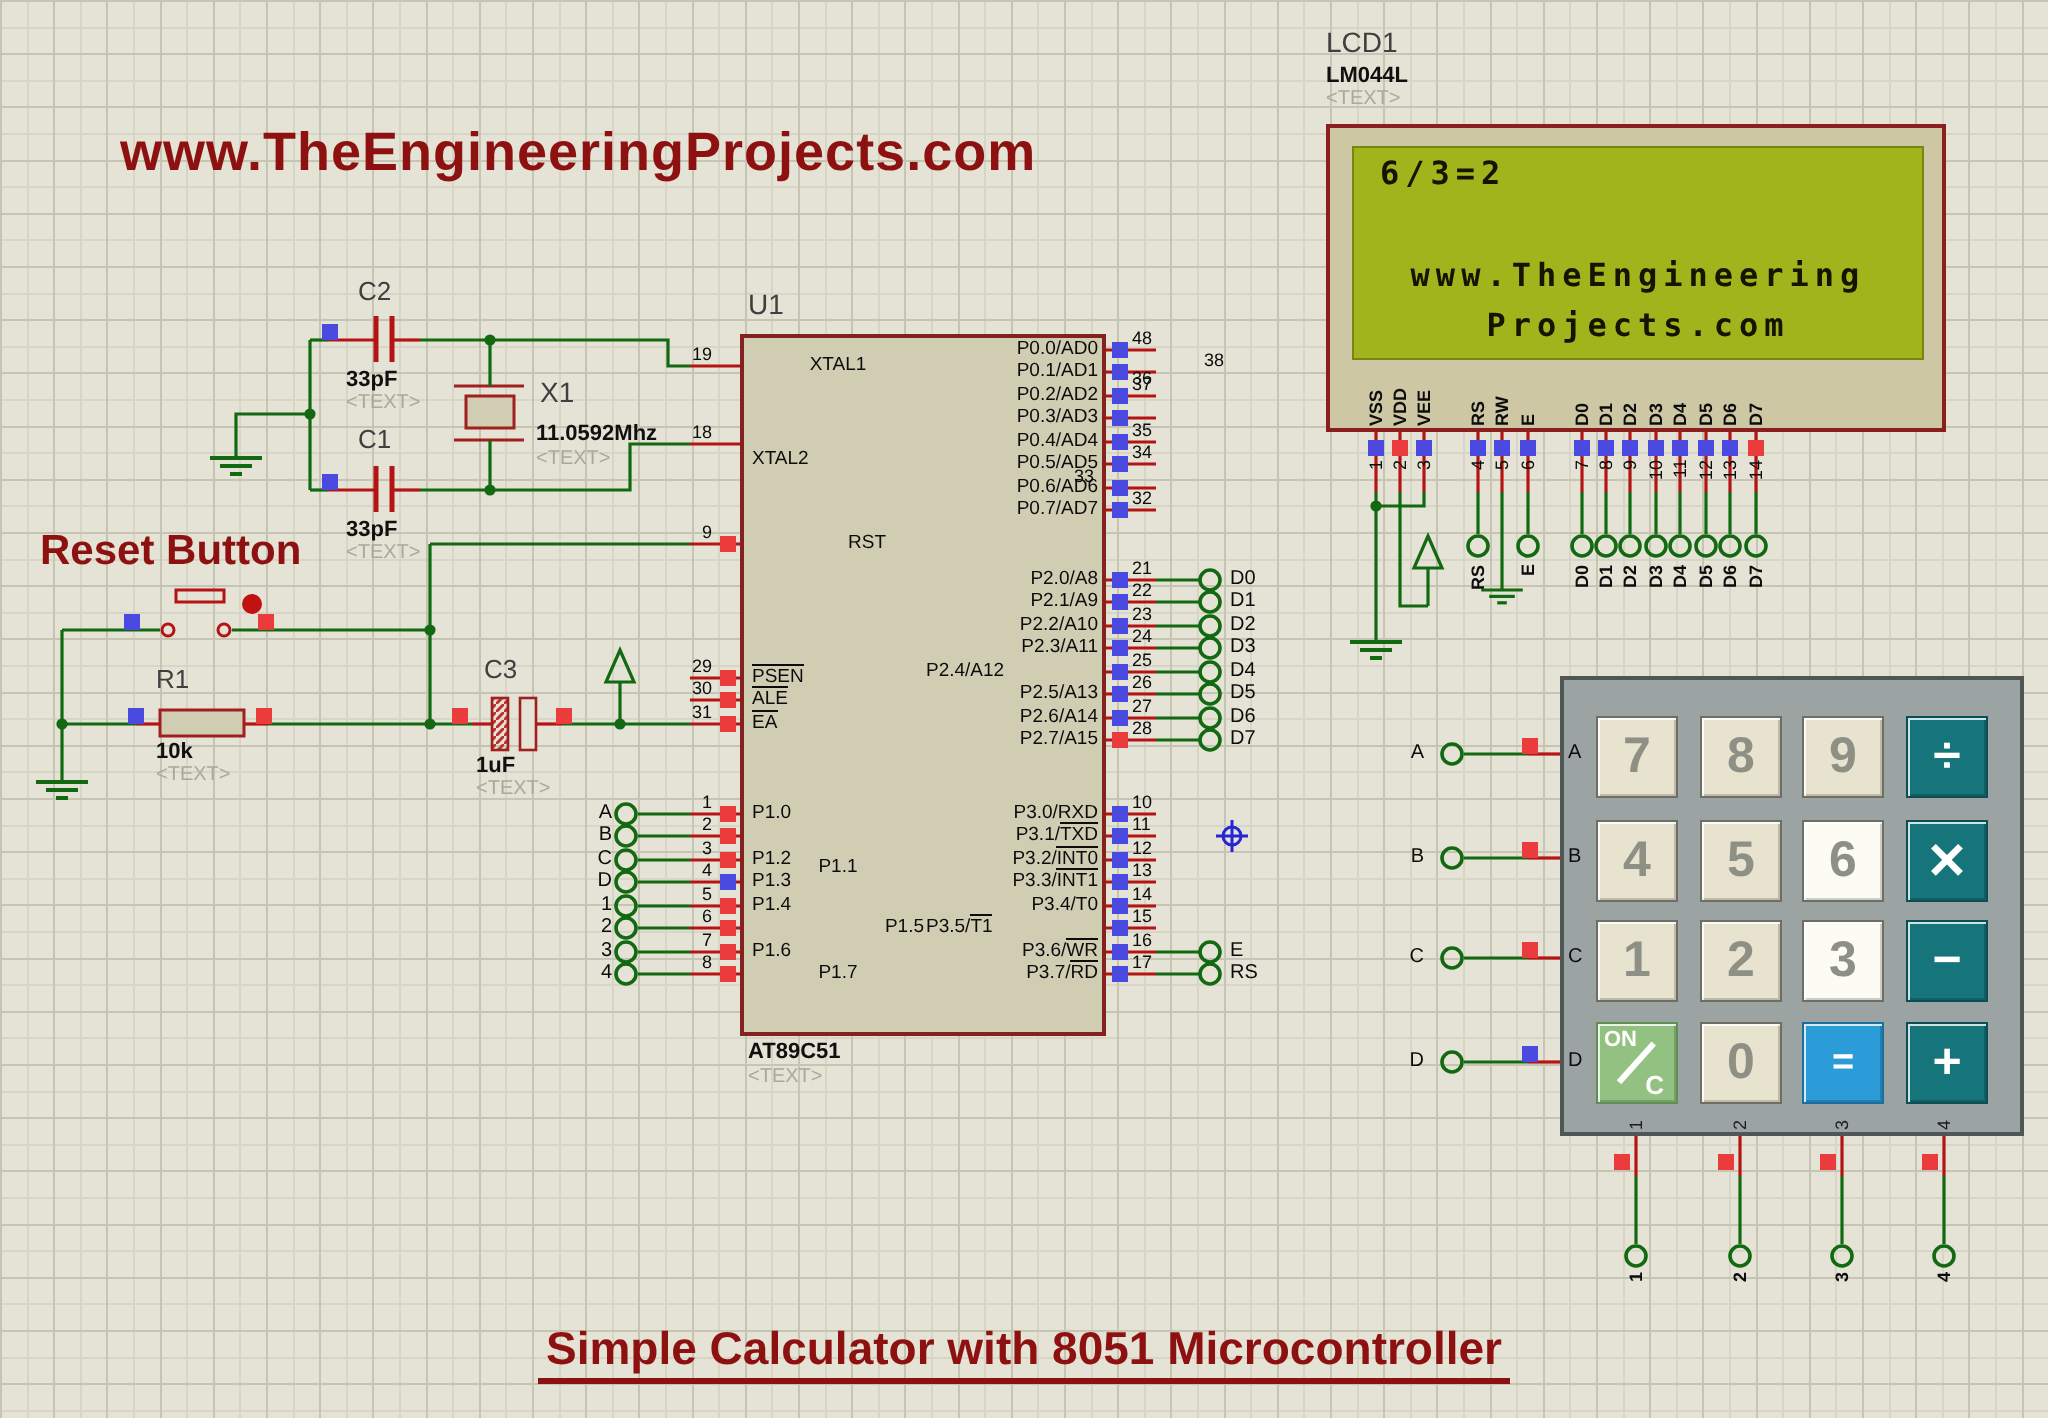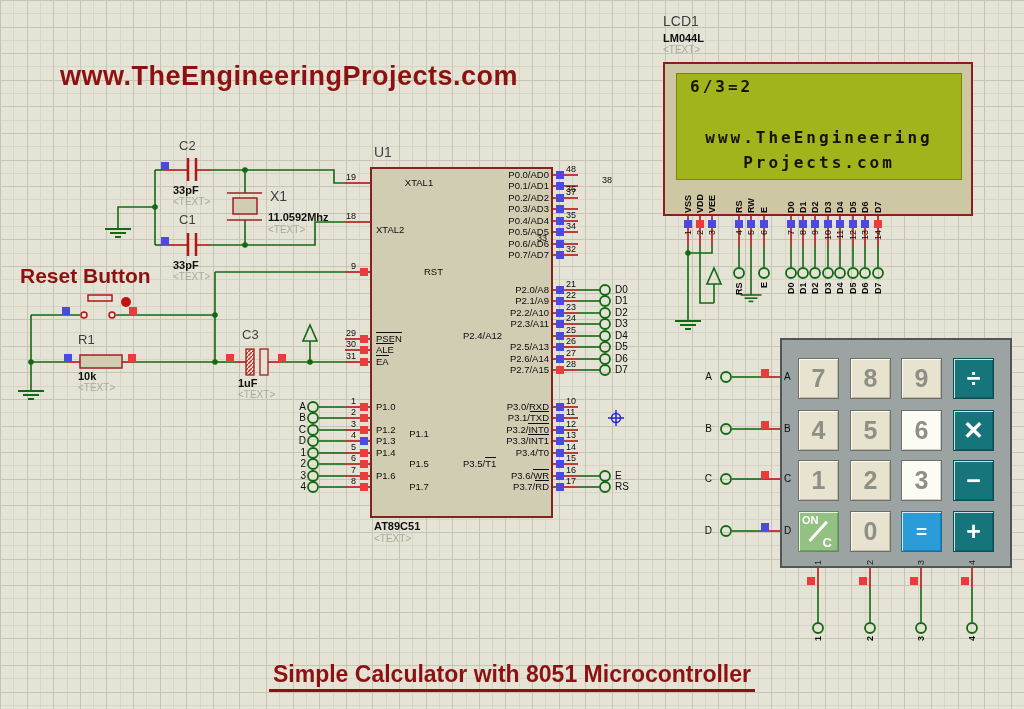--- a/index.html
+++ b/index.html
@@ -417,21 +417,21 @@
     <div class="abs pin-num" style="left: 336px; top: 419px; width: 20px; text-align: right;">3</div>
     <div class="abs pin-name" style="left: 376px; top: 424px; width: 86px; text-align: left;"><span>P1.2</span></div>
     <div class="abs term-label" style="left: 280px; top: 424px; width: 26px; text-align: right;">C</div>
     <div class="abs pin-num" style="left: 336px; top: 430px; width: 20px; text-align: right;">4</div>
     <div class="abs pin-name" style="left: 376px; top: 435px; width: 86px; text-align: left;"><span>P1.3</span></div>
     <div class="abs term-label" style="left: 280px; top: 435px; width: 26px; text-align: right;">D</div>
     <div class="abs pin-num" style="left: 336px; top: 442px; width: 20px; text-align: right;">5</div>
     <div class="abs pin-name" style="left: 376px; top: 447px; width: 86px; text-align: left;"><span>P1.4</span></div>
     <div class="abs term-label" style="left: 280px; top: 447px; width: 26px; text-align: right;">1</div>
     <div class="abs pin-num" style="left: 336px; top: 453px; width: 20px; text-align: right;">6</div>
-    <div class="abs pin-name" style="left: 376px; top: 458px; width: 86px; text-align: center;"><span>P1.5</span></div>
+    <div class="abs pin-name" style="left: 376px; top: 458px; width: 86px; text-align: right;"><span>P1.5</span></div>
     <div class="abs term-label" style="left: 280px; top: 458px; width: 26px; text-align: right;">2</div>
     <div class="abs pin-num" style="left: 336px; top: 465px; width: 20px; text-align: right;">7</div>
     <div class="abs pin-name" style="left: 376px; top: 470px; width: 86px; text-align: left;"><span>P1.6</span></div>
     <div class="abs term-label" style="left: 280px; top: 470px; width: 26px; text-align: right;">3</div>
     <div class="abs pin-num" style="left: 336px; top: 476px; width: 20px; text-align: right;">8</div>
     <div class="abs pin-name" style="left: 376px; top: 481px; width: 86px; text-align: center;"><span>P1.7</span></div>
     <div class="abs term-label" style="left: 280px; top: 481px; width: 26px; text-align: right;">4</div>
     <div class="abs pin-num" style="left: 566px; top: 164px;">48</div>
     <div class="abs pin-name" style="left: 463px; top: 169px; width: 86px; text-align: right;"><span>P0.0/AD0</span></div>
     <div class="abs pin-num" style="left: 566px; top: 175px; margin-left: 36px;">38</div>

